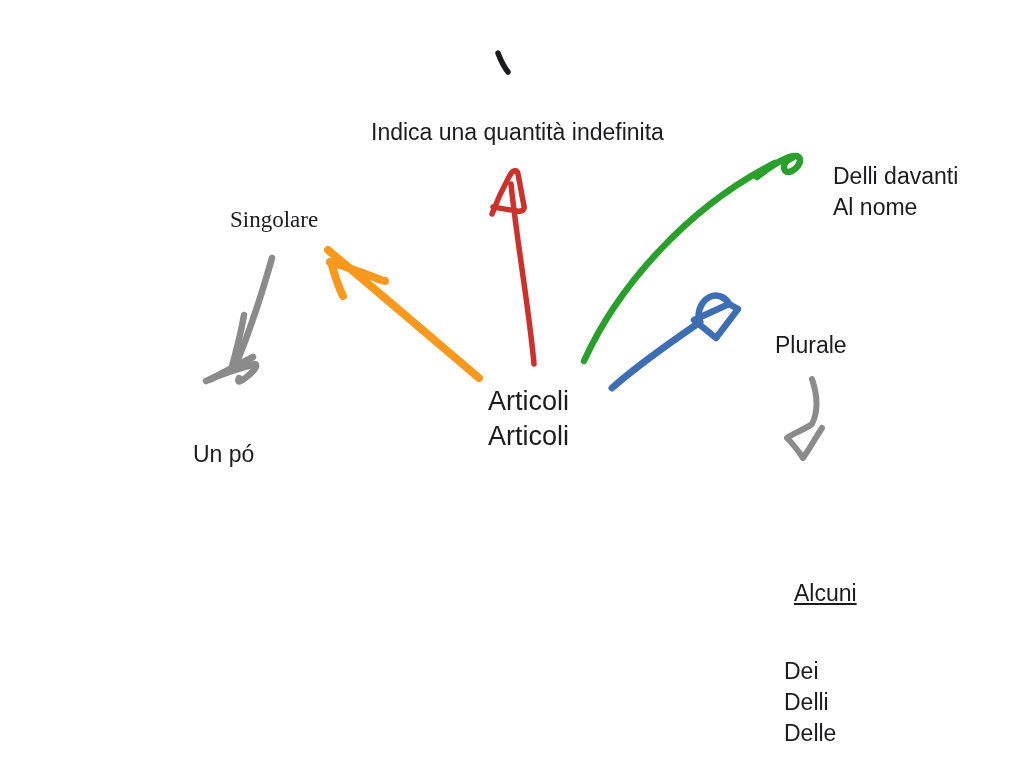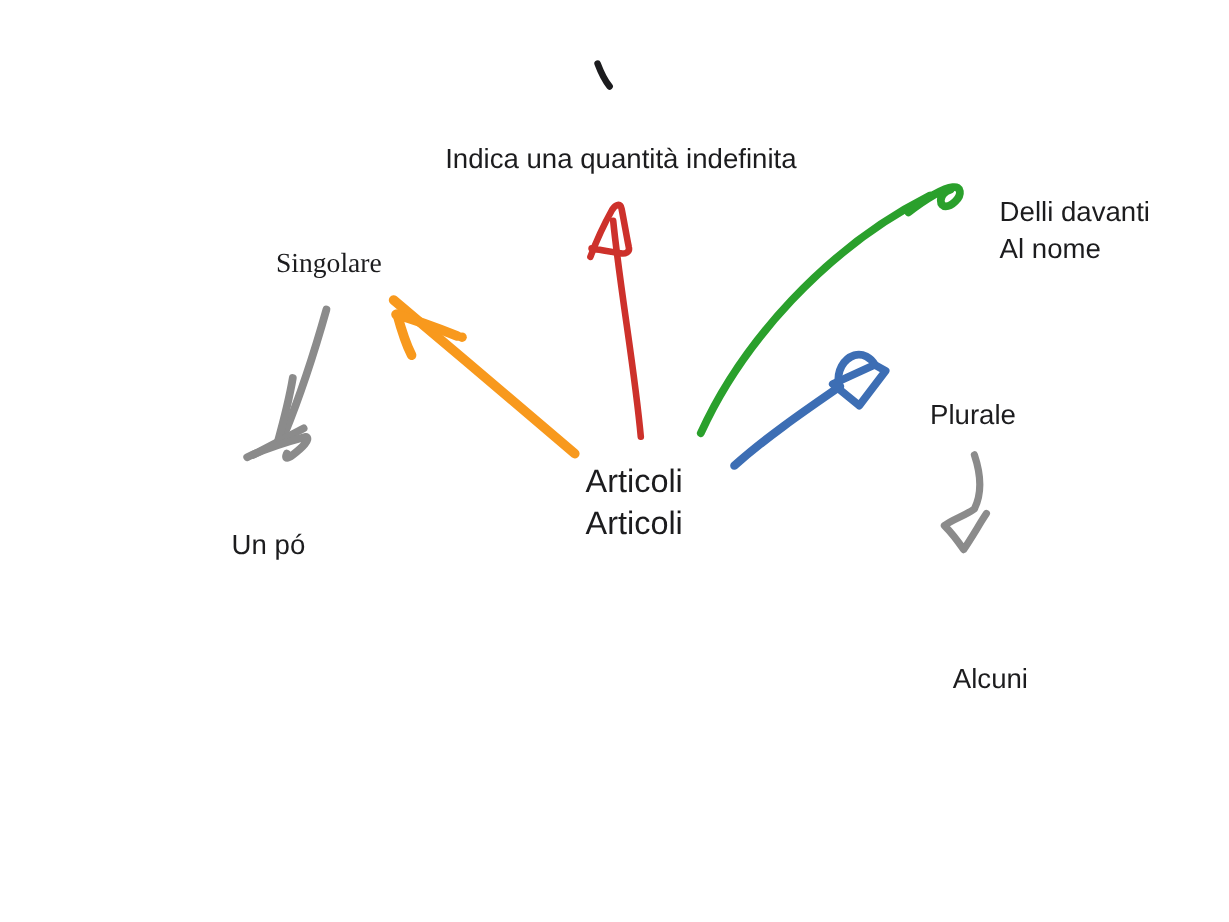--- a/index.html
+++ b/index.html
@@ -36,21 +36,21 @@
   .multi { line-height: 31px; }
   .center-title { font-size: 27px; line-height: 35px; text-align: right; }
 
   .pos-definition        { left: 371px; top: 118px; }
   .pos-singolare         { left: 230px; top: 206px; font-family: Liberation Serif, serif; }
   .pos-position-note     { left: 833px; top: 161px; }
   .pos-plurale           { left: 775px; top: 331px; }
   .pos-center            { left: 488px; top: 384px; }
   .pos-unpo              { left: 193px; top: 440px; text-align: center; }
   .pos-singular-articles { left: 191px; top: 545px; }
-  .pos-alcuni            { left: 794px; top: 551px; }
+  .pos-alcuni            { left: 794px; top: 579px; text-decoration: underline; }
   .pos-plural-articles   { left: 784px; top: 656px; }
 </style>
 </head>
 <body>
 
 <div class="canvas">
 
   <svg class="ink-layer" width="1024" height="768" viewBox="0 0 1024 768" fill="none" stroke-linecap="round" stroke-linejoin="round">
 
     <path d="M498 53 C501 61 504 67 508 72" stroke-width="5.5" stroke="#1c1c1e"></path>
@@ -104,14 +104,19 @@
   <div class="label center-title pos-center">
     <div>Articoli</div>
     <div>Articoli</div>
   </div>
 
   <div class="label pos-unpo">Un pó</div>
 
 
   <div class="label pos-alcuni">Alcuni</div>
 
+  <div class="label multi pos-plural-articles">
+    <div>Dei</div>
+    <div>Delli</div>
+    <div>Delle</div>
+  </div>
 
 </div>
 
 </body></html>

